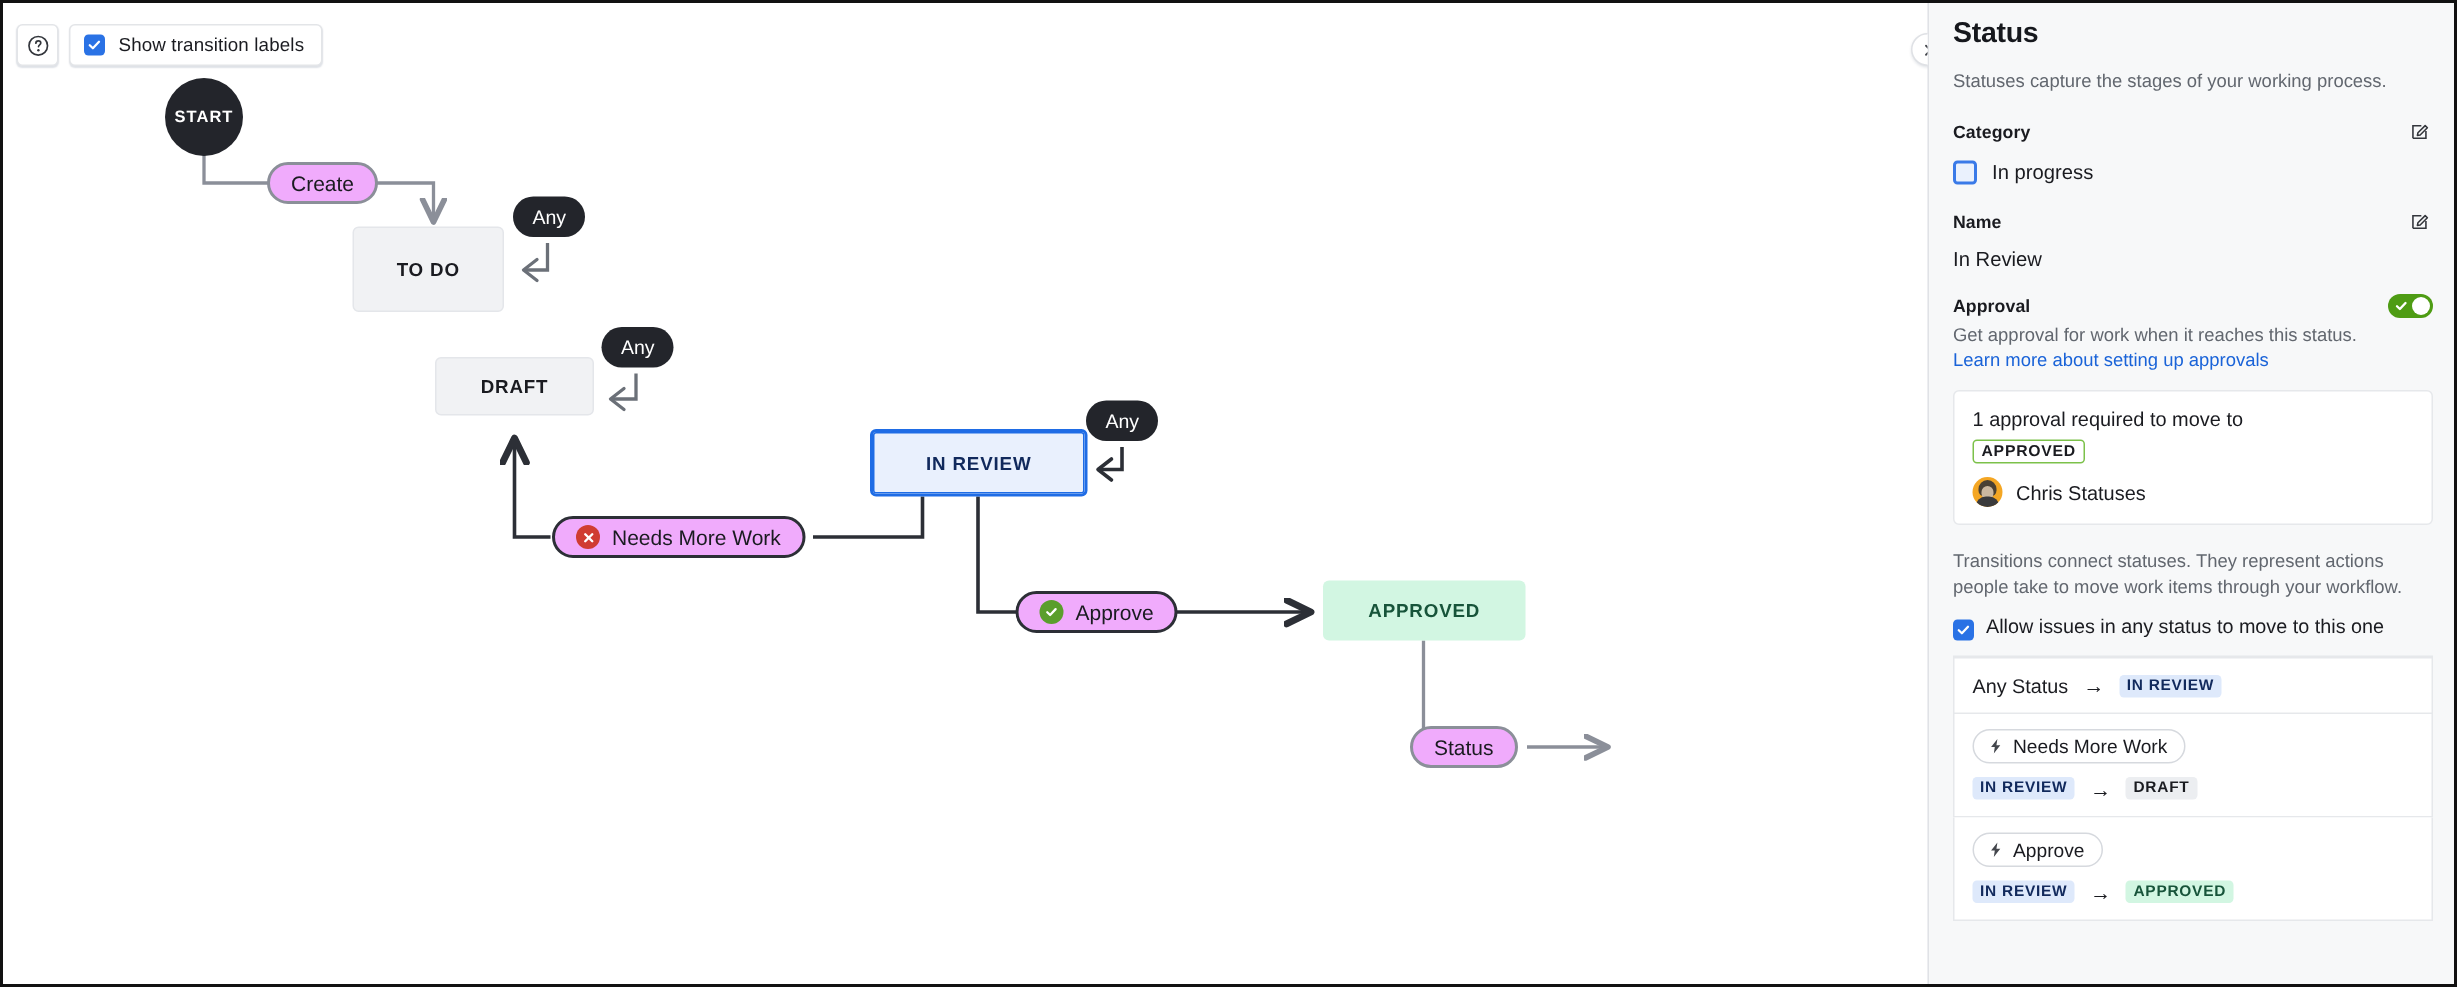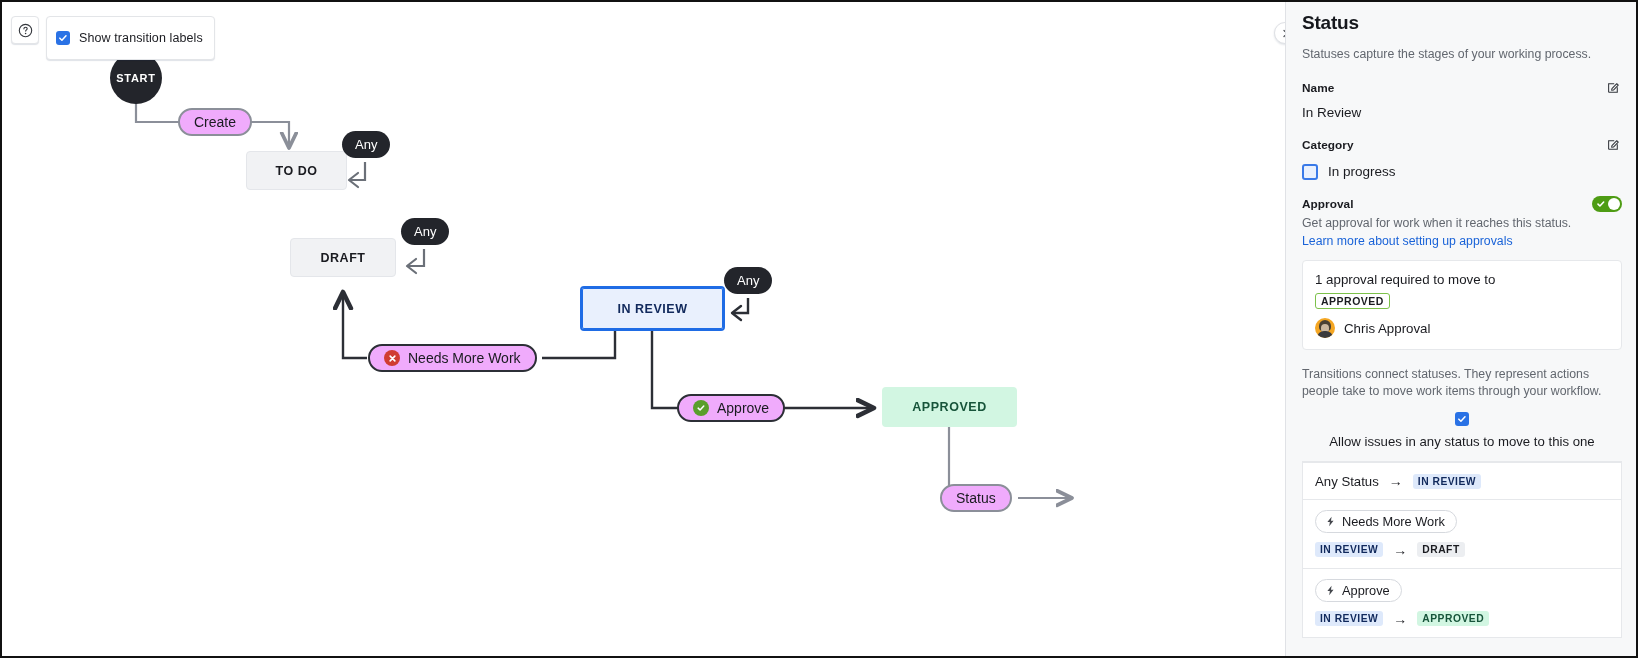--- a/index.html
+++ b/index.html
@@ -33,21 +33,21 @@
   
   .toolbar { position: absolute; left: 9px; top: 14px; display: flex; gap: 7px; align-items: stretch; z-index: 5; }
   .tool-btn {
     background: #fff; border: 1px solid #e3e5e8; border-radius: 4px;
     width: 28px; height: 28px; display: flex; align-items: center; justify-content: center;
     box-shadow: 0 1px 1px rgba(9,30,66,.13);
     cursor: pointer;
   }
   .tool-chk {
     background: #fff; border: 1px solid #e3e5e8; border-radius: 4px;
-    height: 44px; display: flex; align-items: center; gap: 9px; padding: 0 11px 0 9px;
+    height: 28px; display: flex; align-items: center; gap: 9px; padding: 0 11px 0 9px;
     box-shadow: 0 1px 1px rgba(9,30,66,.13); cursor: pointer;
   }
   .cbx {
     width: 14px; height: 14px; border-radius: 3px; background: #2a72e5;
     display: flex; align-items: center; justify-content: center; flex: 0 0 14px;
   }
   .cbx svg { display: block; }
   .tool-chk-label { font-size: 12.5px; color: #1a1b20; letter-spacing: .1px; }
 
   
@@ -139,21 +139,21 @@
   .person { display: flex; align-items: center; gap: 9px; margin-top: 9px; }
   .avatar { width: 20px; height: 20px; border-radius: 50%; overflow: hidden; flex: 0 0 20px;
             background: #f4a623; position: relative; }
   .avatar .hair { position:absolute; left:4px; top:2px; width:12px; height:11px; border-radius:6px 6px 4px 4px; background:#4a4033;}
   .avatar .face { position:absolute; left:6px; top:6px; width:8px; height:9px; border-radius:4px; background:#cbb79f;}
   .avatar .body { position:absolute; left:2px; bottom:0; width:16px; height:7px; border-radius:8px 8px 0 0; background:#3a3a3c;}
   .person-name { font-size: 13.3px; color: #1a1b20; }
 
   .plus-btn { background:none; border:0; cursor:pointer; font-size: 20px; line-height: 1; color:#44474d; padding:0; width:18px; height:18px; display:flex;align-items:center;justify-content:center;}
 
-  .chk-row { display: flex; align-items: center; gap: 8px; margin-top: 11px; flex-direction: column; }
+  .chk-row { display: flex; align-items: flex-end; gap: 8px; margin-top: 11px; }
   .chk-row .cbx { margin-top: 2px; }
   .chk-row-label { font-size: 13.2px; color: #1a1b20; line-height: 1.28; }
 
   .trans-list { margin-top: 10px; border-top: 1px solid #e6e8eb; }
   .trans-item { background: #fff; border: 1px solid #e6e8eb; border-top: 0; padding: 10px 12px; cursor: pointer; }
   .trans-item:first-child { border-top: 1px solid #e6e8eb; }
   .trans-row { display: flex; align-items: flex-end; gap: 10px; }
   .loz {
     display: inline-block; padding: 2px 5px; border-radius: 3px;
     font-size: 10.3px; font-weight: bold; letter-spacing: .5px;
@@ -231,21 +231,21 @@
 
       <path d="M947,425 L947,484" fill="none" stroke="#8b8f99" stroke-width="2.2"></path>
 
       <path d="M1016,496 L1070,496" fill="none" stroke="#8b8f99" stroke-width="2.2" marker-end="url(#arrGrey)"></path>
     </svg>
 
     <div class="node node-start" style="left:108px; top:50px; width:52px; height:52px;">
       <span>START</span>
     </div>
 
-    <div class="node node-grey" style="left:244px; top:149px; width:101px; height:39px;align-items:center;">
+    <div class="node node-grey" style="left:233px; top:149px; width:101px; height:57px;align-items:center;">
       <span>TO DO</span>
     </div>
 
     <div class="node node-grey" style="left:288px; top:236px; width:106px; height:39px;">
       <span>DRAFT</span>
     </div>
 
     <div class="node node-blue" style="left:578px; top:284px; width:145px; height:45px;">
       <span>IN REVIEW</span>
     </div>
@@ -296,75 +296,75 @@
         <path d="M4,2 L8,6 L4,10" fill="none" stroke="#44474d" stroke-width="1.6" stroke-linecap="round" stroke-linejoin="round"></path>
       </svg>
     </div>
   </div>
 
   <div class="panel">
     <div class="panel-inner">
 
       <div class="panel-title">Status</div>
       <div class="panel-sub">Statuses capture the stages of your working process.</div>
+
+      <div class="sec">
+        <div class="sec-head">
+          <span class="sec-label">Category</span>
+          <button class="icon-btn">
+            <svg width="14" height="14" viewBox="0 0 16 16">
+              <path d="M3,12.8 L3,3.2 L9.4,3.2" fill="none" stroke="#33363c" stroke-width="1.2"></path>
+              <path d="M12.9,7.2 L12.9,12.8 L3,12.8" fill="none" stroke="#33363c" stroke-width="1.2"></path>
+              <path d="M6.4,10.6 L6.8,8.6 L12.3,3.1 L14,4.8 L8.5,10.3 Z" fill="none" stroke="#33363c" stroke-width="1.2" stroke-linejoin="round"></path>
+            </svg>
+          </button>
+        </div>
+        <div class="cat-row">
+          <span class="cat-swatch"></span>
+          <span class="cat-text">In progress</span>
+        </div>
+      </div>
 
       <div class="sec">
         <div class="sec-head">
           <span class="sec-label">Name</span>
           <button class="icon-btn">
             <svg width="14" height="14" viewBox="0 0 16 16">
               <path d="M3,12.8 L3,3.2 L9.4,3.2" fill="none" stroke="#33363c" stroke-width="1.2"></path>
               <path d="M12.9,7.2 L12.9,12.8 L3,12.8" fill="none" stroke="#33363c" stroke-width="1.2"></path>
               <path d="M6.4,10.6 L6.8,8.6 L12.3,3.1 L14,4.8 L8.5,10.3 Z" fill="none" stroke="#33363c" stroke-width="1.2" stroke-linejoin="round"></path>
             </svg>
           </button>
         </div>
         <div class="sec-value">In Review</div>
       </div>
 
       <div class="sec">
         <div class="sec-head">
-          <span class="sec-label">Category</span>
-          <button class="icon-btn">
-            <svg width="14" height="14" viewBox="0 0 16 16">
-              <path d="M3,12.8 L3,3.2 L9.4,3.2" fill="none" stroke="#33363c" stroke-width="1.2"></path>
-              <path d="M12.9,7.2 L12.9,12.8 L3,12.8" fill="none" stroke="#33363c" stroke-width="1.2"></path>
-              <path d="M6.4,10.6 L6.8,8.6 L12.3,3.1 L14,4.8 L8.5,10.3 Z" fill="none" stroke="#33363c" stroke-width="1.2" stroke-linejoin="round"></path>
-            </svg>
-          </button>
-        </div>
-        <div class="cat-row">
-          <span class="cat-swatch"></span>
-          <span class="cat-text">In progress</span>
-        </div>
-      </div>
-
-      <div class="sec">
-        <div class="sec-head">
           <span class="sec-label">Approval</span>
           <span class="toggle">
             <svg class="tick" width="10" height="10" viewBox="0 0 12 12">
               <path d="M2.4,6.2 L4.7,8.4 L9.2,3.6" fill="none" stroke="#fff" stroke-width="1.9" stroke-linecap="round" stroke-linejoin="round"></path>
             </svg>
             <span class="knob"></span>
           </span>
         </div>
         <div class="sec-desc">Get approval for work when it reaches this status.</div>
         <a class="link">Learn more about setting up approvals</a>
 
         <div class="card">
           <div class="card-line">1 approval required to move to</div>
           <span class="lozenge-green">APPROVED</span>
           <div class="person">
             <span class="avatar">
               <span class="hair"></span>
                 <span class="face"></span>
                 <span class="body"></span>
             </span>
-            <span class="person-name">Chris Approval</span>
+            <span class="person-name">Chris Statuses</span>
           </div>
         </div>
       </div>
 
       <div class="sec">
         <div class="sec-desc">Transitions connect statuses. They represent actions people take to move work items through your workflow.</div>
 
         <div class="chk-row">
           <span class="cbx">
             <svg width="10" height="10" viewBox="0 0 12 12">

